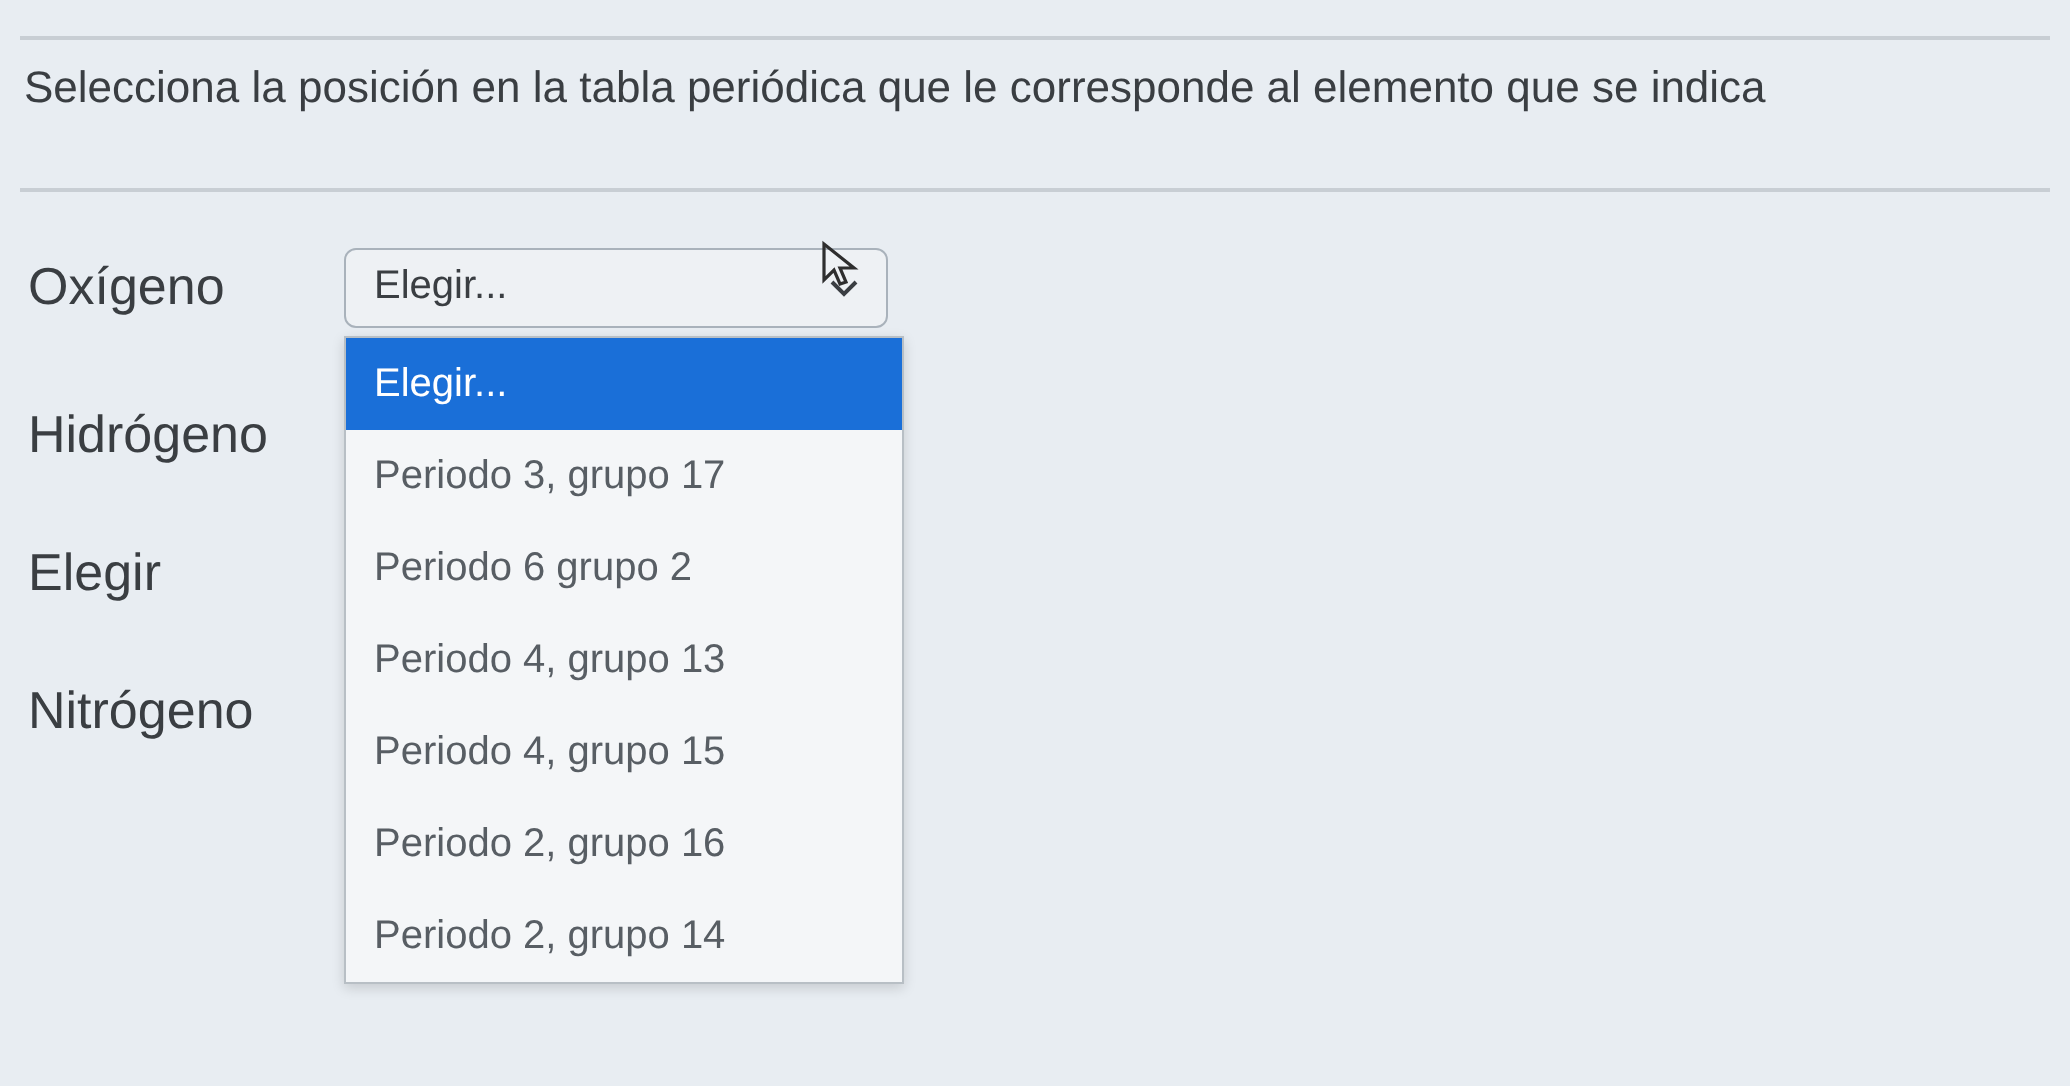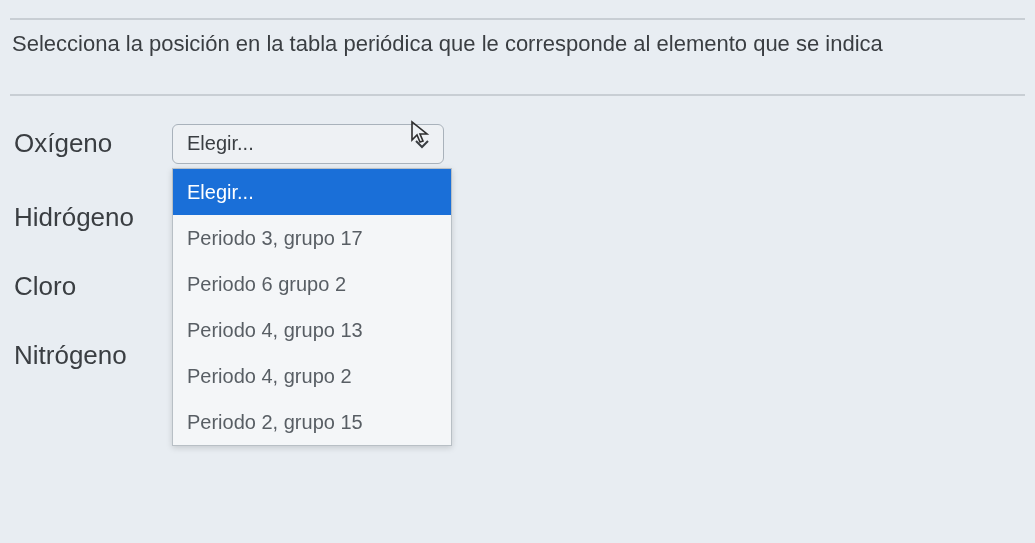--- a/index.html
+++ b/index.html
@@ -108,32 +108,33 @@
             <svg width="14" height="10" viewBox="0 0 14 10">
                 <path d="M1 2 L7 8 L13 2" fill="none" stroke="#3a3e42" stroke-width="2"></path>
               </svg>
           </span>
         </div>
         <div class="dropdown">
           <div class="dropdown-item selected">Elegir...</div>
           <div class="dropdown-item">Periodo 3, grupo 17</div>
           <div class="dropdown-item">Periodo 6 grupo 2</div>
           <div class="dropdown-item">Periodo 4, grupo 13</div>
-          <div class="dropdown-item">Periodo 4, grupo 2</div>
-          <div class="dropdown-item">Periodo 2, grupo 15</div>
+          <div class="dropdown-item">Periodo 4, grupo 15</div>
+          <div class="dropdown-item">Periodo 2, grupo 16</div>
+          <div class="dropdown-item">Periodo 2, grupo 14</div>
         </div>
       </div>
     </div>
 
     <div class="row">
       <div class="label">Hidrógeno</div>
     </div>
 
     <div class="row">
-      <div class="label">Cloro</div>
+      <div class="label">Elegir</div>
     </div>
 
     <div class="row">
       <div class="label">Nitrógeno</div>
     </div>
 
     <div class="cursor" style="left:400px; top:-4px;">
       <svg width="20" height="26" viewBox="0 0 20 26">
         <path d="M2 2 L2 20 L7 15 L10 22 L13 21 L10 14 L17 14 Z" fill="none" stroke="#2e2e2e" stroke-width="1.6"></path>
       </svg>

